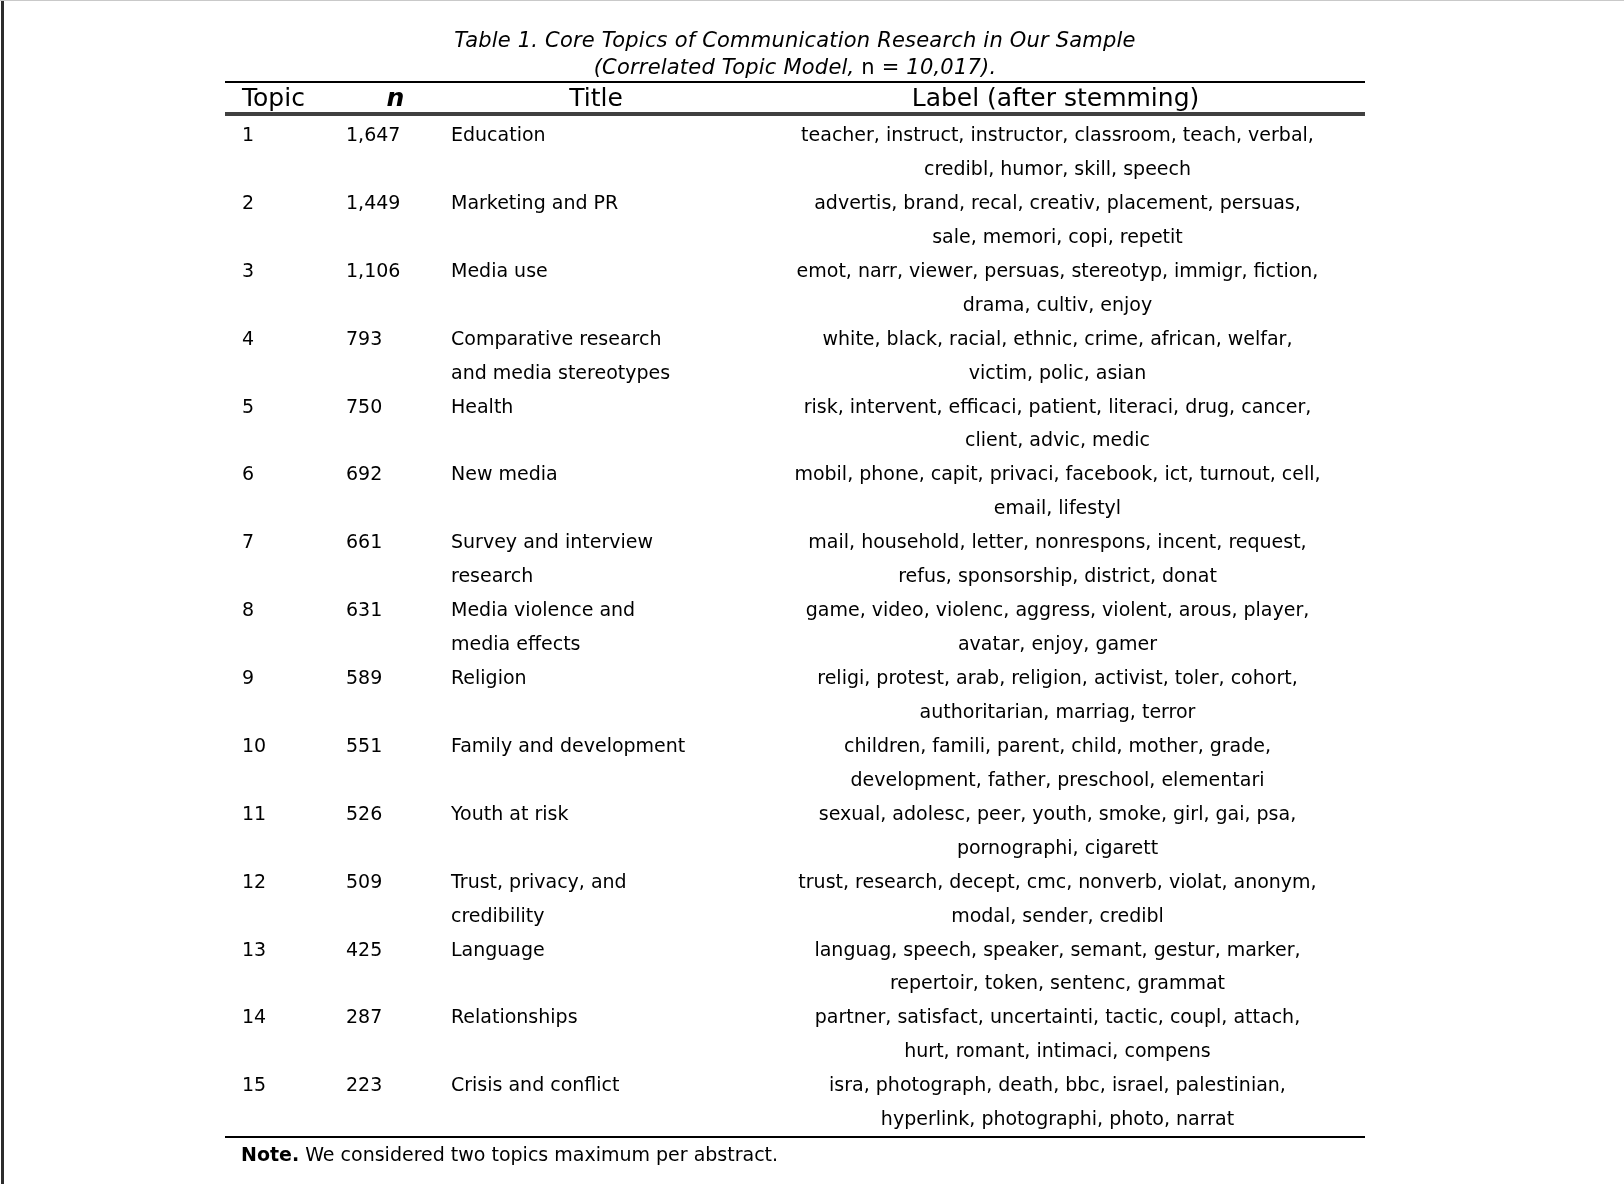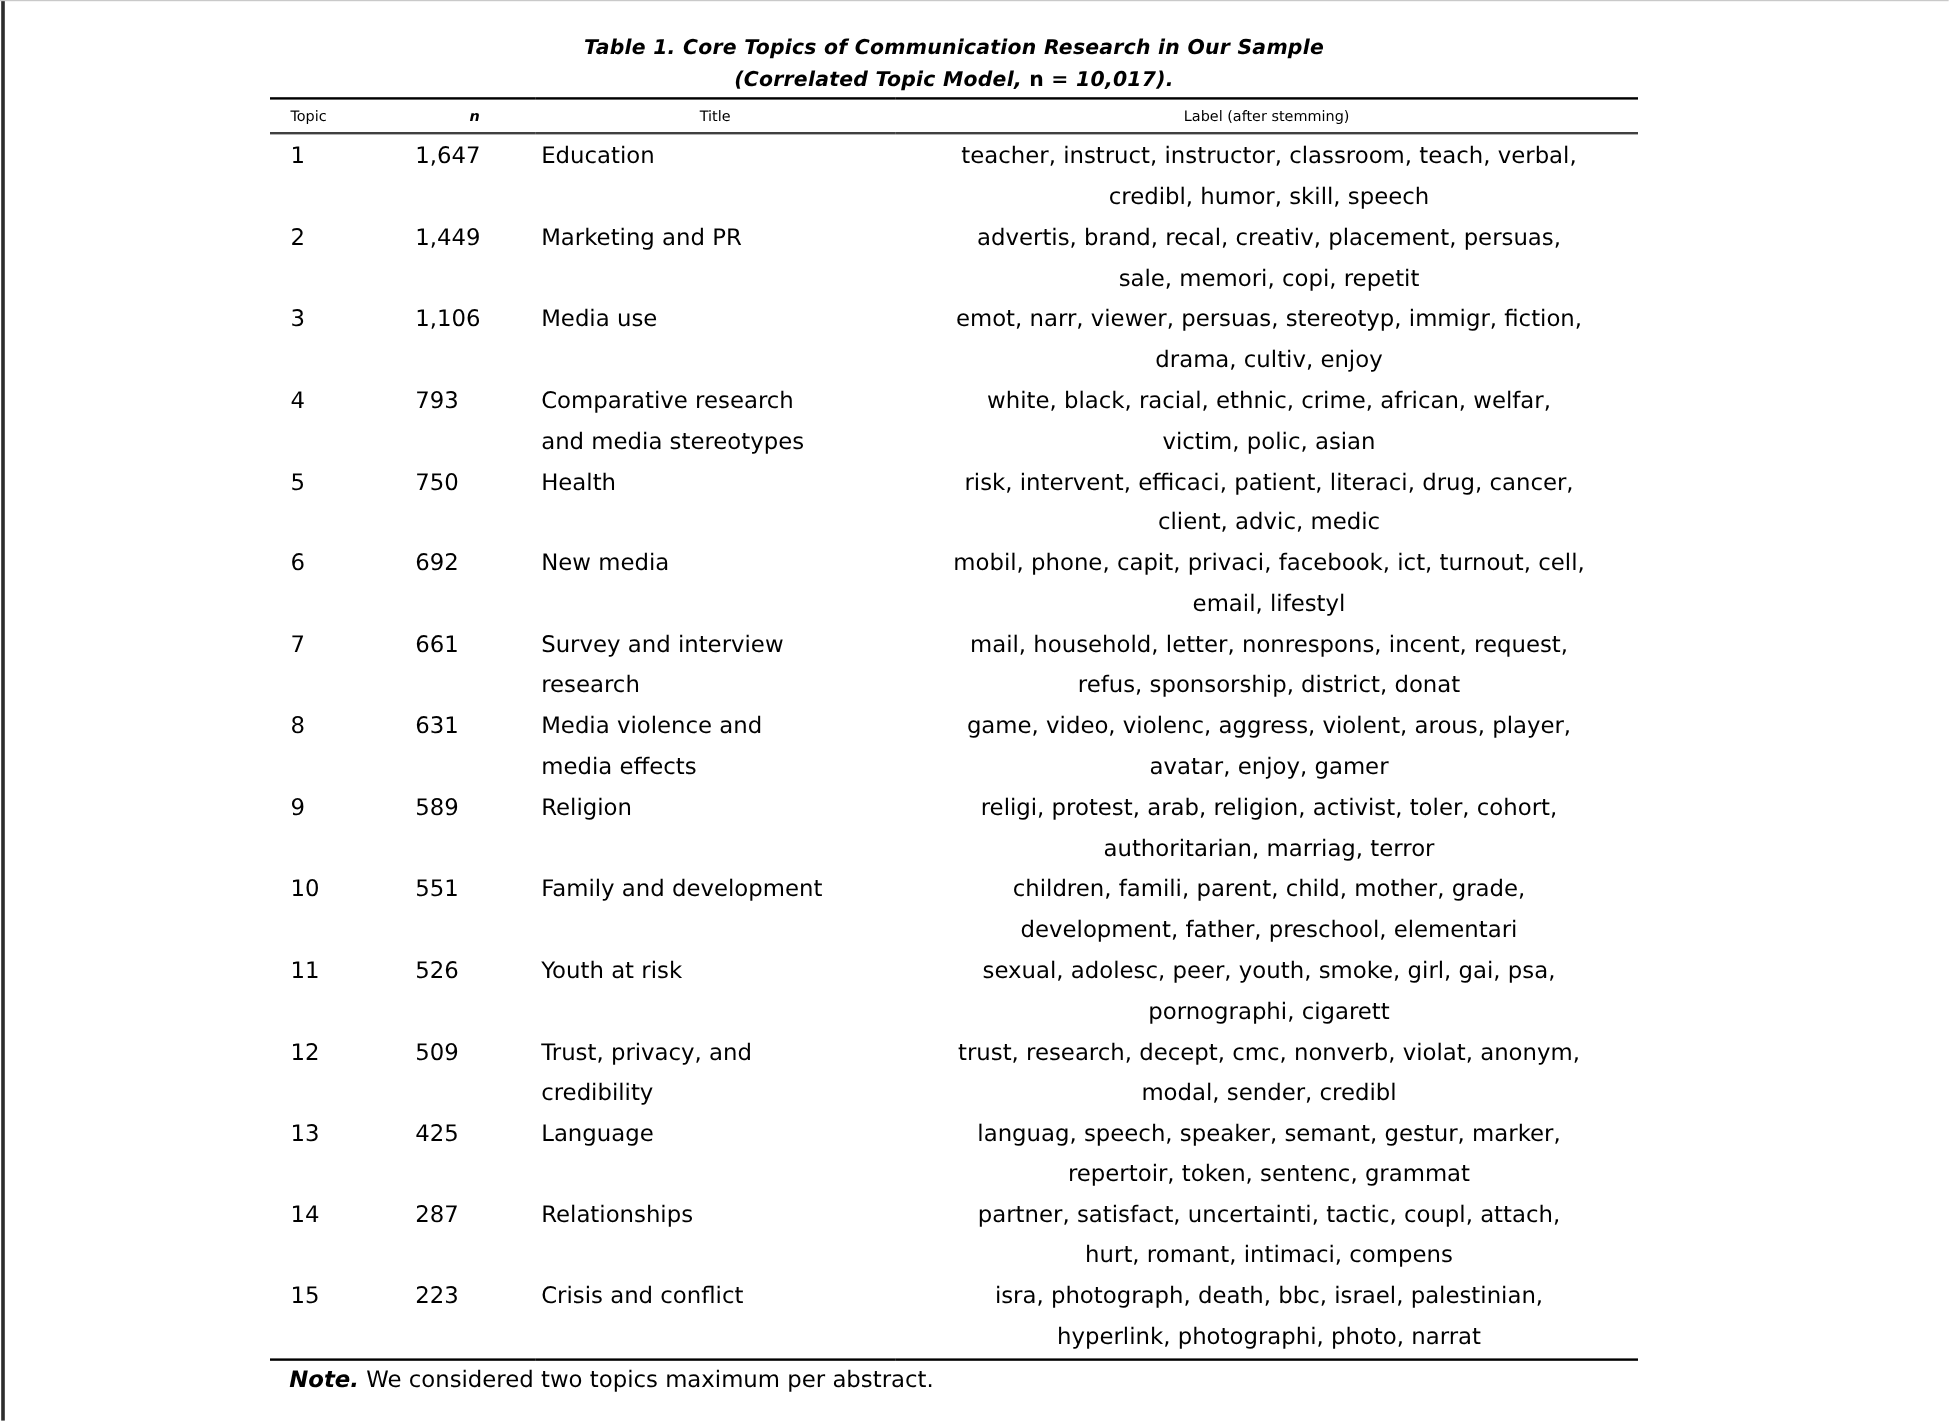--- a/index.html
+++ b/index.html
@@ -26,42 +26,42 @@
     background: #c9c9c9;
   }
   .page {
     position: absolute;
     left: 225px;
     top: 27px;
     width: 1140px;
   }
   .caption {
     text-align: center;
-    font-weight: bold;
+    font-weight: normal;
     font-style: italic;
-    font-size: 17px;
+    font-size: 21px;
     line-height: 27px;
     letter-spacing: 0.2px;
   }
   .upright { font-style: normal; }
   table.topics {
     width: 100%;
     border-collapse: collapse;
     table-layout: fixed;
     border-top: 2px solid #000;
     border-bottom: 2px solid #000;
     font-size: 19px;
   }
   thead th {
     font-weight: normal;
-    border-bottom: 2px solid #404040;
+    border-bottom: 4px solid #404040;
     height: 27px;
     padding: 0;
     vertical-align: middle;
-    font-size: 12px;
+    font-size: 25px;
   }
   col.c-topic { width: 120px; }
   col.c-n     { width: 101px; }
   col.c-title { width: 300px; }
   col.c-label { width: 619px; }
   th.h-topic { text-align: left; padding-left: 17px; }
   th.h-n     { text-align: center; font-weight: bold; font-style: italic; }
   th.h-title { text-align: center; }
   th.h-label { text-align: center; }
   tbody td {
@@ -74,21 +74,21 @@
   td.col-n     { padding-left: 1px; }
   td.col-title { padding-left: 5px; }
   td.col-label { padding-left: 4px; white-space: nowrap; text-align: center; }
   .line { line-height: 33.93px; white-space: nowrap; }
   .note {
     margin-top: 4px;
     padding-left: 16px;
     font-size: 19px;
     line-height: 24px;
   }
-  .note-label { font-weight: bold; font-style: italic; }
+  .note-label { font-weight: bold; }
 </style>
 </head>
 <body>
 
 <div class="edge-left"></div>
 <div class="edge-top"></div>
 
 <div class="page">
 
   <div class="caption">

